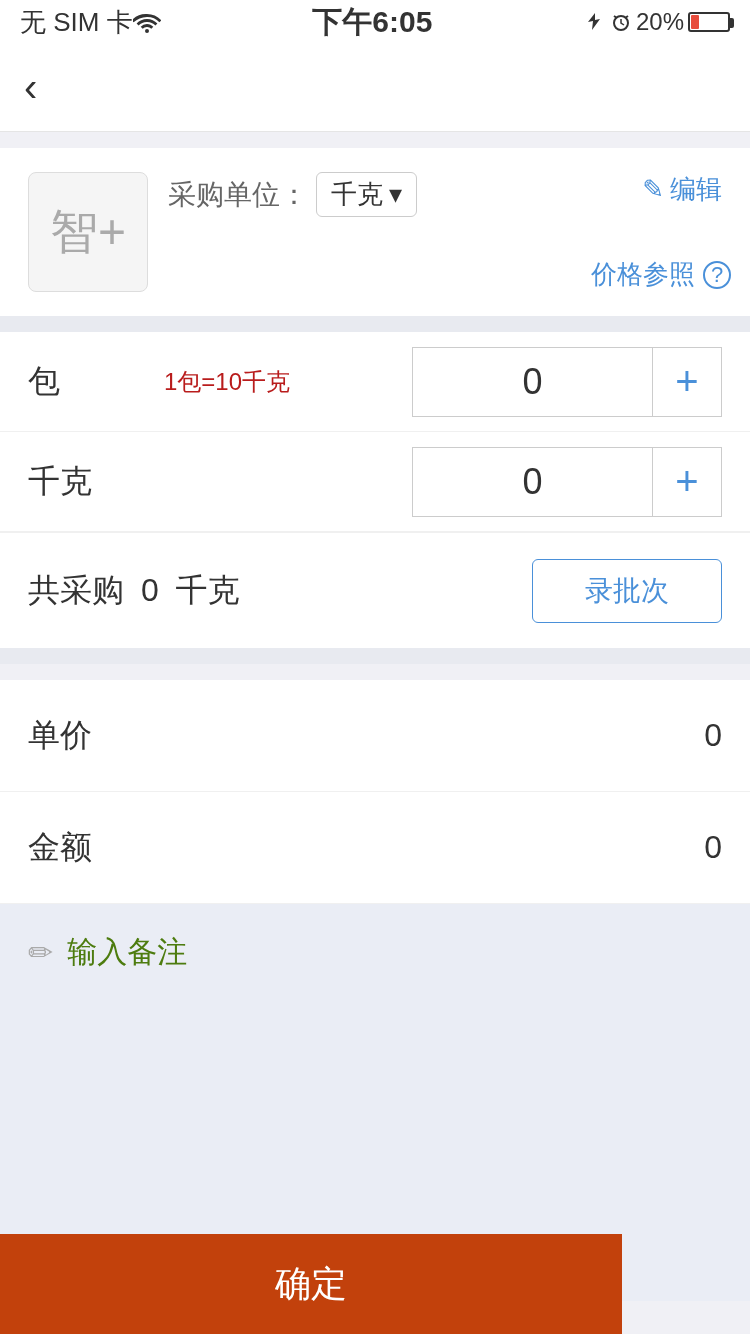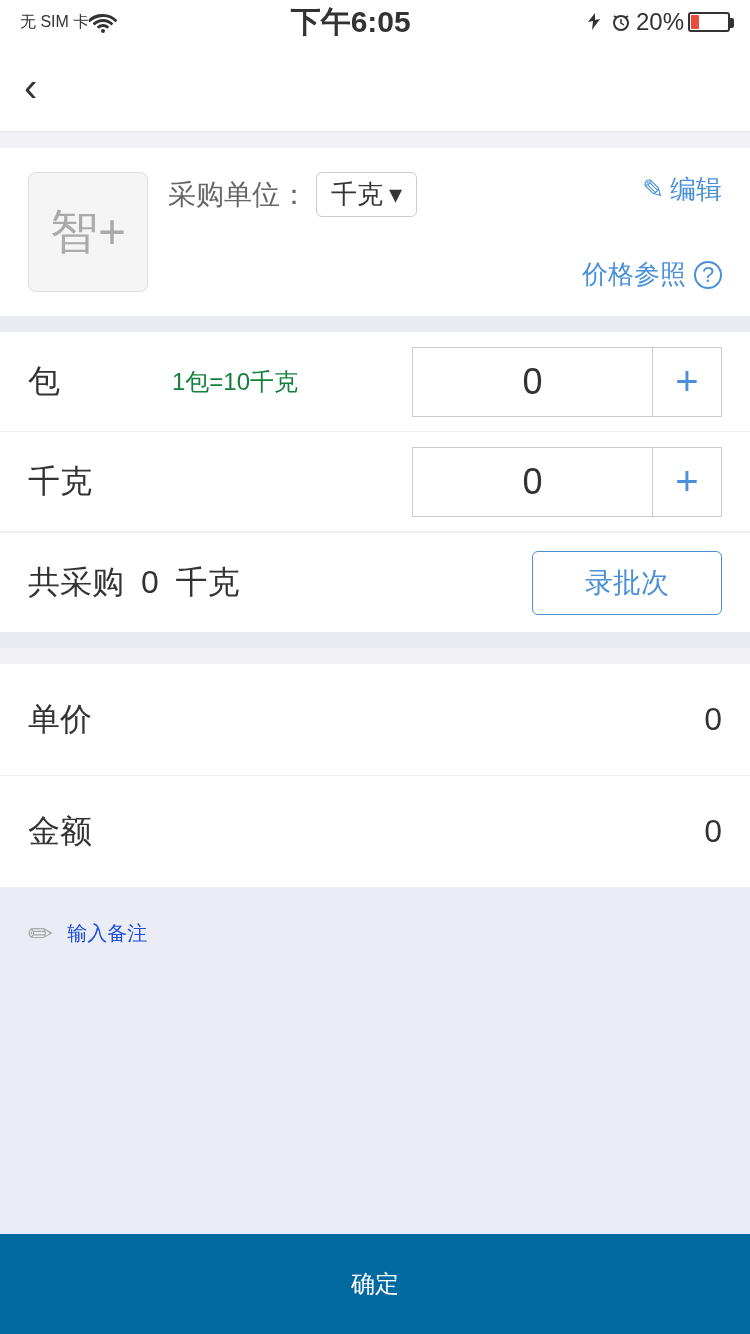--- a/index.html
+++ b/index.html
@@ -20,21 +20,21 @@
       display: flex;
       align-items: center;
       justify-content: space-between;
       padding: 0 20px;
       font-size: 28px;
       font-weight: 500;
     }
     .status-left {
       display: flex;
       align-items: center;
-      font-size: 16px;
+      font-size: 26px;
       color: #333;
     }
     .status-center {
       font-size: 30px;
       font-weight: 600;
       color: #333;
     }
     .status-right {
       display: flex;
       align-items: center;
@@ -124,21 +124,21 @@
       right: 28px;
       color: #4a90d9;
       font-size: 26px;
       display: flex;
       align-items: center;
       gap: 6px;
     }
     .price-ref {
       position: absolute;
       bottom: 24px;
-      right: 28px;
+      right: 19px;
       color: #4a90d9;
       font-size: 26px;
       display: flex;
       align-items: center;
       gap: 8px;
     }
 
     
     .section-divider {
       height: 16px;
@@ -156,22 +156,22 @@
       height: 100px;
       border-bottom: 1px solid #f0f0f0;
     }
     .input-label {
       font-size: 32px;
       color: #333;
       min-width: 120px;
     }
     .input-sublabel {
       font-size: 24px;
-      color: #15803d;
-      margin-left: 24px;
+      color: #b91c1c;
+      margin-left: 16px;
     }
     .input-right {
       display: flex;
       align-items: center;
       margin-left: auto;
       gap: 0;
     }
     .qty-input {
       width: 240px;
       height: 70px;
@@ -197,21 +197,21 @@
       cursor: pointer;
       font-weight: 300;
     }
 
     
     .summary-row {
       background: #fff;
       display: flex;
       align-items: center;
       padding: 0 28px;
-      height: 100px;
+      height: 116px;
       border-top: 1px solid #f0f0f0;
     }
     .summary-text {
       font-size: 32px;
       color: #333;
     }
     .record-btn {
       margin-left: auto;
       border: 1px solid #4a90d9;
       border-radius: 6px;
@@ -248,41 +248,41 @@
     .note-section {
       background: #eaedf5;
       margin-top: 0;
       padding: 28px 28px;
       display: flex;
       align-items: center;
       gap: 14px;
       min-height: 80px;
     }
     .note-placeholder {
-      font-size: 20px;
-      color: #1d4ed8;
+      font-size: 30px;
+      color: #4d7c0f;
     }
 
     
     .main-spacer {
       flex: 1;
       background: #eaedf5;
       min-height: 300px;
     }
 
     
     .confirm-btn {
       position: fixed;
       bottom: 0;
       left: 0;
-      width: 750px;
+      width: 622px;
       height: 100px;
-      background: #0369a1;
+      background: #c2410c;
       color: #fff;
-      font-size: 24px;
+      font-size: 36px;
       font-weight: 500;
       border: none;
       cursor: pointer;
       display: flex;
       align-items: center;
       justify-content: center;
     }
 
     .battery-bar {
       display: inline-block;

